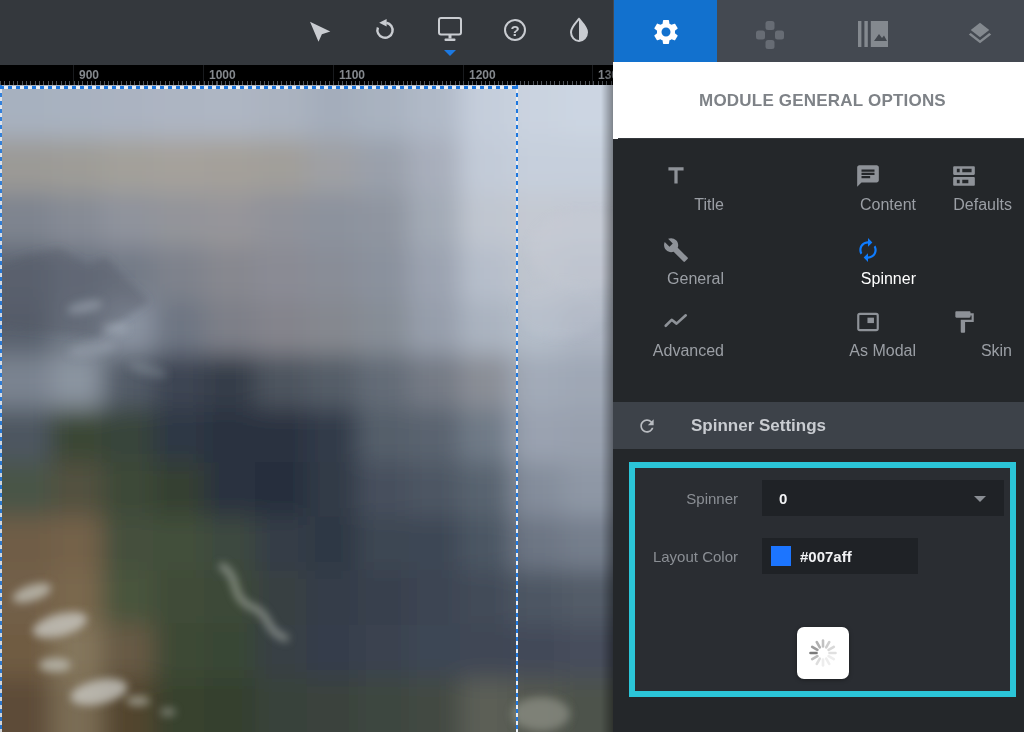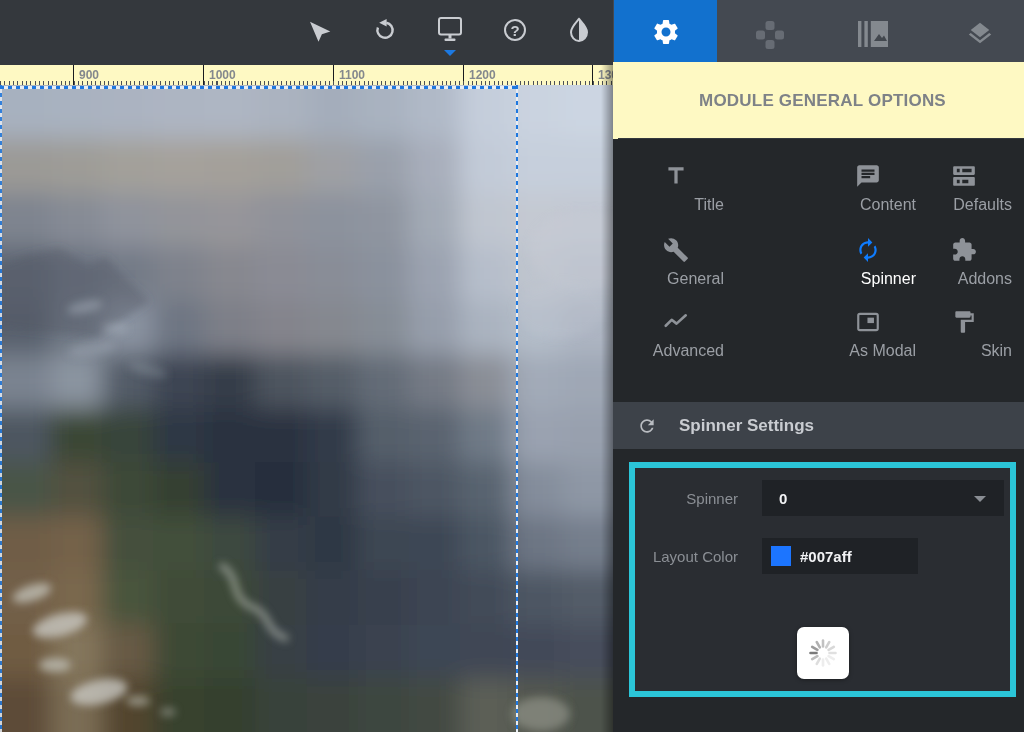--- a/index.html
+++ b/index.html
@@ -3,51 +3,51 @@
 <meta charset="utf-8">
 <style>
   html,body{margin:0;padding:0;}
   body{width:1024px;height:732px;overflow:hidden;position:relative;
        font-family:"Liberation Sans",sans-serif;background:#24272b;}
   .abs{position:absolute;}
   
   #topbar{left:0;top:0;width:613px;height:65px;background:#34383d;}
   #topbar svg{position:absolute;top:0;}
   
-  #ruler{left:0;top:65px;width:613px;height:20px;background:#fef9c3;overflow:hidden;}
+  #ruler{left:0;top:65px;width:613px;height:20px;background:#000000;overflow:hidden;}
   #ruler .num{position:absolute;top:3px;font-size:12px;font-weight:bold;color:#84888d;}
   #ruler .maj{position:absolute;top:0;width:1px;height:20px;background:#191b1e;}
   #ruler #ticks{position:absolute;left:0;bottom:0;width:613px;height:5px;
      background:repeating-linear-gradient(90deg,#4c5056 0 1px,transparent 1px 4.33px);height:4px;}
   
   #canvas{left:0;top:85px;width:613px;height:647px;overflow:hidden;background:#9aa3b1;}
   #dashH{left:0;top:86px;width:517px;height:3px;
      background:repeating-linear-gradient(90deg,#1e78e0 0 4px,#e8edf4 4px 8px);}
   #dashV{left:515.5px;top:85px;width:2.5px;height:647px;
      background:repeating-linear-gradient(180deg,#1e78e0 0 4px,#e8edf4 4px 8px);}
   #dashL{left:0;top:85px;width:1.5px;opacity:.85;height:647px;
      background:repeating-linear-gradient(180deg,#1e78e0 0 4px,#e8edf4 4px 8px);}
   #edgeShadow{left:601px;top:65px;width:12px;height:667px;
      background:linear-gradient(90deg,rgba(0,0,0,0) 0,rgba(0,0,0,0.38) 100%);}
   
   #panel{left:613px;top:0;width:411px;height:732px;background:#24272a;}
   #tabs{position:absolute;left:0;top:0;width:411px;height:62px;background:#444951;}
   #tabs .tab{position:absolute;top:0;width:103px;height:62px;}
   #tabBlue{left:1px;background:#1271ce;border-bottom:3px solid #0d3f70;}
-  #hdr{position:absolute;left:0;top:62px;width:411px;height:77px;background:#fef9c3;}
+  #hdr{position:absolute;left:0;top:62px;width:411px;height:77px;background:#ffffff;}
   #hdr div{text-align:center;margin-top:29px;font-size:17px;font-weight:bold;
      letter-spacing:0.2px;color:#7e8287;text-indent:8px;}
   #sep{position:absolute;left:5px;top:138px;width:406px;height:1px;background:#34383d;}
   #grid{position:absolute;left:15px;top:139px;width:384px;height:263px;}
   .gi{position:absolute;width:96px;text-align:right;color:#9b9fa5;font-size:16px;}
   .gi svg{display:block;margin:0 auto 7px;}
   
   #ssbar{position:absolute;left:0;top:402px;width:411px;height:47px;background:#3d4249;}
   #ssbar svg{position:absolute;left:24px;top:14px;}
-  #ssbar span{position:absolute;left:66px;top:14px;font-size:17px;font-weight:bold;color:#c9ccd1;}
+  #ssbar span{position:absolute;left:78px;top:14px;font-size:17px;font-weight:bold;color:#c9ccd1;}
   #cyanbox{position:absolute;left:16px;top:462px;width:375px;height:223px;
      border:6px solid #2bc5d8;background:#2a2d32;}
   .flabel{position:absolute;font-size:15px;color:#8b8f95;text-align:right;width:130px;right:272px;white-space:nowrap;}
   .ffield{position:absolute;background:#1f2226;height:36px;}
   #ddrop{left:127px;top:12px;width:242px;}
   #ddrop b{position:absolute;left:17px;top:10px;font-size:15px;color:#f2f3f5;}
   #ddrop .caret{position:absolute;right:18px;top:16px;width:0;height:0;
      border-left:6px solid transparent;border-right:6px solid transparent;
      border-top:6px solid #8a8e94;}
   #cfield{left:127px;top:70px;width:156px;}
@@ -372,23 +372,20 @@
             <path d="M21 3H3c-.55 0-1 .45-1 1v6c0 .55.45 1 1 1h18c.55 0 1-.45 1-1V4c0-.55-.45-1-1-1zM8 8.6H5.4V5.4H8v3.2zm11 0h-8.6V5.4H19v3.2z"></path>
             <path d="M21 13H3c-.55 0-1 .45-1 1v6c0 .55.45 1 1 1h18c.55 0 1-.45 1-1v-6c0-.55-.45-1-1-1zM8 18.6H5.4v-3.2H8v3.2zm8 0h-5.6v-3.2H16v3.2z"></path>
           </g>
         </svg>Defaults</div>
     <div class="gi" style="left:0;top:98px"><svg width="26" height="26" viewBox="0 0 24 24">
           <path fill="#8e9298" d="M22.7 19l-9.1-9.1c.9-2.3.4-5-1.5-6.9-2-2-5-2.4-7.4-1.3L9 6 6 9 1.6 4.7C.4 7.1.9 10.1 2.9 12.1c1.9 1.9 4.6 2.4 6.9 1.5l9.1 9.1c.4.4 1 .4 1.4 0l2.3-2.3c.5-.4.5-1.1.1-1.4z"></path>
         </svg>General</div>
     <div class="gi" style="left:192px;top:98px;color:#fff"><svg width="26" height="26" viewBox="0 0 24 24">
           <path fill="#0f7cfe" d="M12 6v3l4-4-4-4v3c-4.42 0-8 3.58-8 8 0 1.57.46 3.03 1.24 4.26L6.7 14.8c-.45-.83-.7-1.79-.7-2.8 0-3.31 2.69-6 6-6zm6.76 1.74L17.3 9.2c.44.84.7 1.79.7 2.8 0 3.31-2.69 6-6 6v-3l-4 4 4 4v-3c4.42 0 8-3.58 8-8 0-1.57-.46-3.03-1.24-4.26z"></path>
         </svg>Spinner</div>
-    <div class="gi" style="left:288px;top:98px"><svg width="26" height="26" viewBox="0 0 24 24">
-          <path fill="#8e9298" d="M20.5 11H19V7c0-1.1-.9-2-2-2h-4V3.5C13 2.12 11.88 1 10.5 1S8 2.12 8 3.5V5H4c-1.1 0-1.99.9-1.99 2v3.8H3.5c1.49 0 2.7 1.21 2.7 2.7s-1.21 2.7-2.7 2.7H2V20c0 1.1.9 2 2 2h3.8v-1.5c0-1.49 1.21-2.7 2.7-2.7 1.49 0 2.7 1.21 2.7 2.7V22H17c1.1 0 2-.9 2-2v-4h1.5c1.38 0 2.5-1.12 2.5-2.5S21.88 11 20.5 11z"></path>
-        </svg>Addons</div>
     <div class="gi" style="left:0;top:170px"><svg width="26" height="26" viewBox="0 0 24 24">
           <path fill="none" stroke="#8e9298" stroke-width="2.4" stroke-linecap="round" stroke-linejoin="round" d="M2.5 15.5 L8 10 L12.5 13.5 L21 5.8"></path>
         </svg>Advanced</div>
     <div class="gi" style="left:192px;top:170px"><svg width="26" height="26" viewBox="0 0 24 24">
           <rect x="3" y="4.5" width="18" height="15" rx="1.5" fill="none" stroke="#8e9298" stroke-width="2"></rect>
           <rect x="11.5" y="8" width="6" height="5" fill="#8e9298"></rect>
         </svg>As Modal</div>
     <div class="gi" style="left:288px;top:170px"><svg width="26" height="26" viewBox="0 0 24 24">
           <path fill="#8e9298" d="M18 4V3c0-.55-.45-1-1-1H5c-.55 0-1 .45-1 1v4c0 .55.45 1 1 1h12c.55 0 1-.45 1-1V6h1v4H9v11c0 .55.45 1 1 1h2c.55 0 1-.45 1-1v-9h8V4h-3z"></path>
         </svg>Skin</div>

